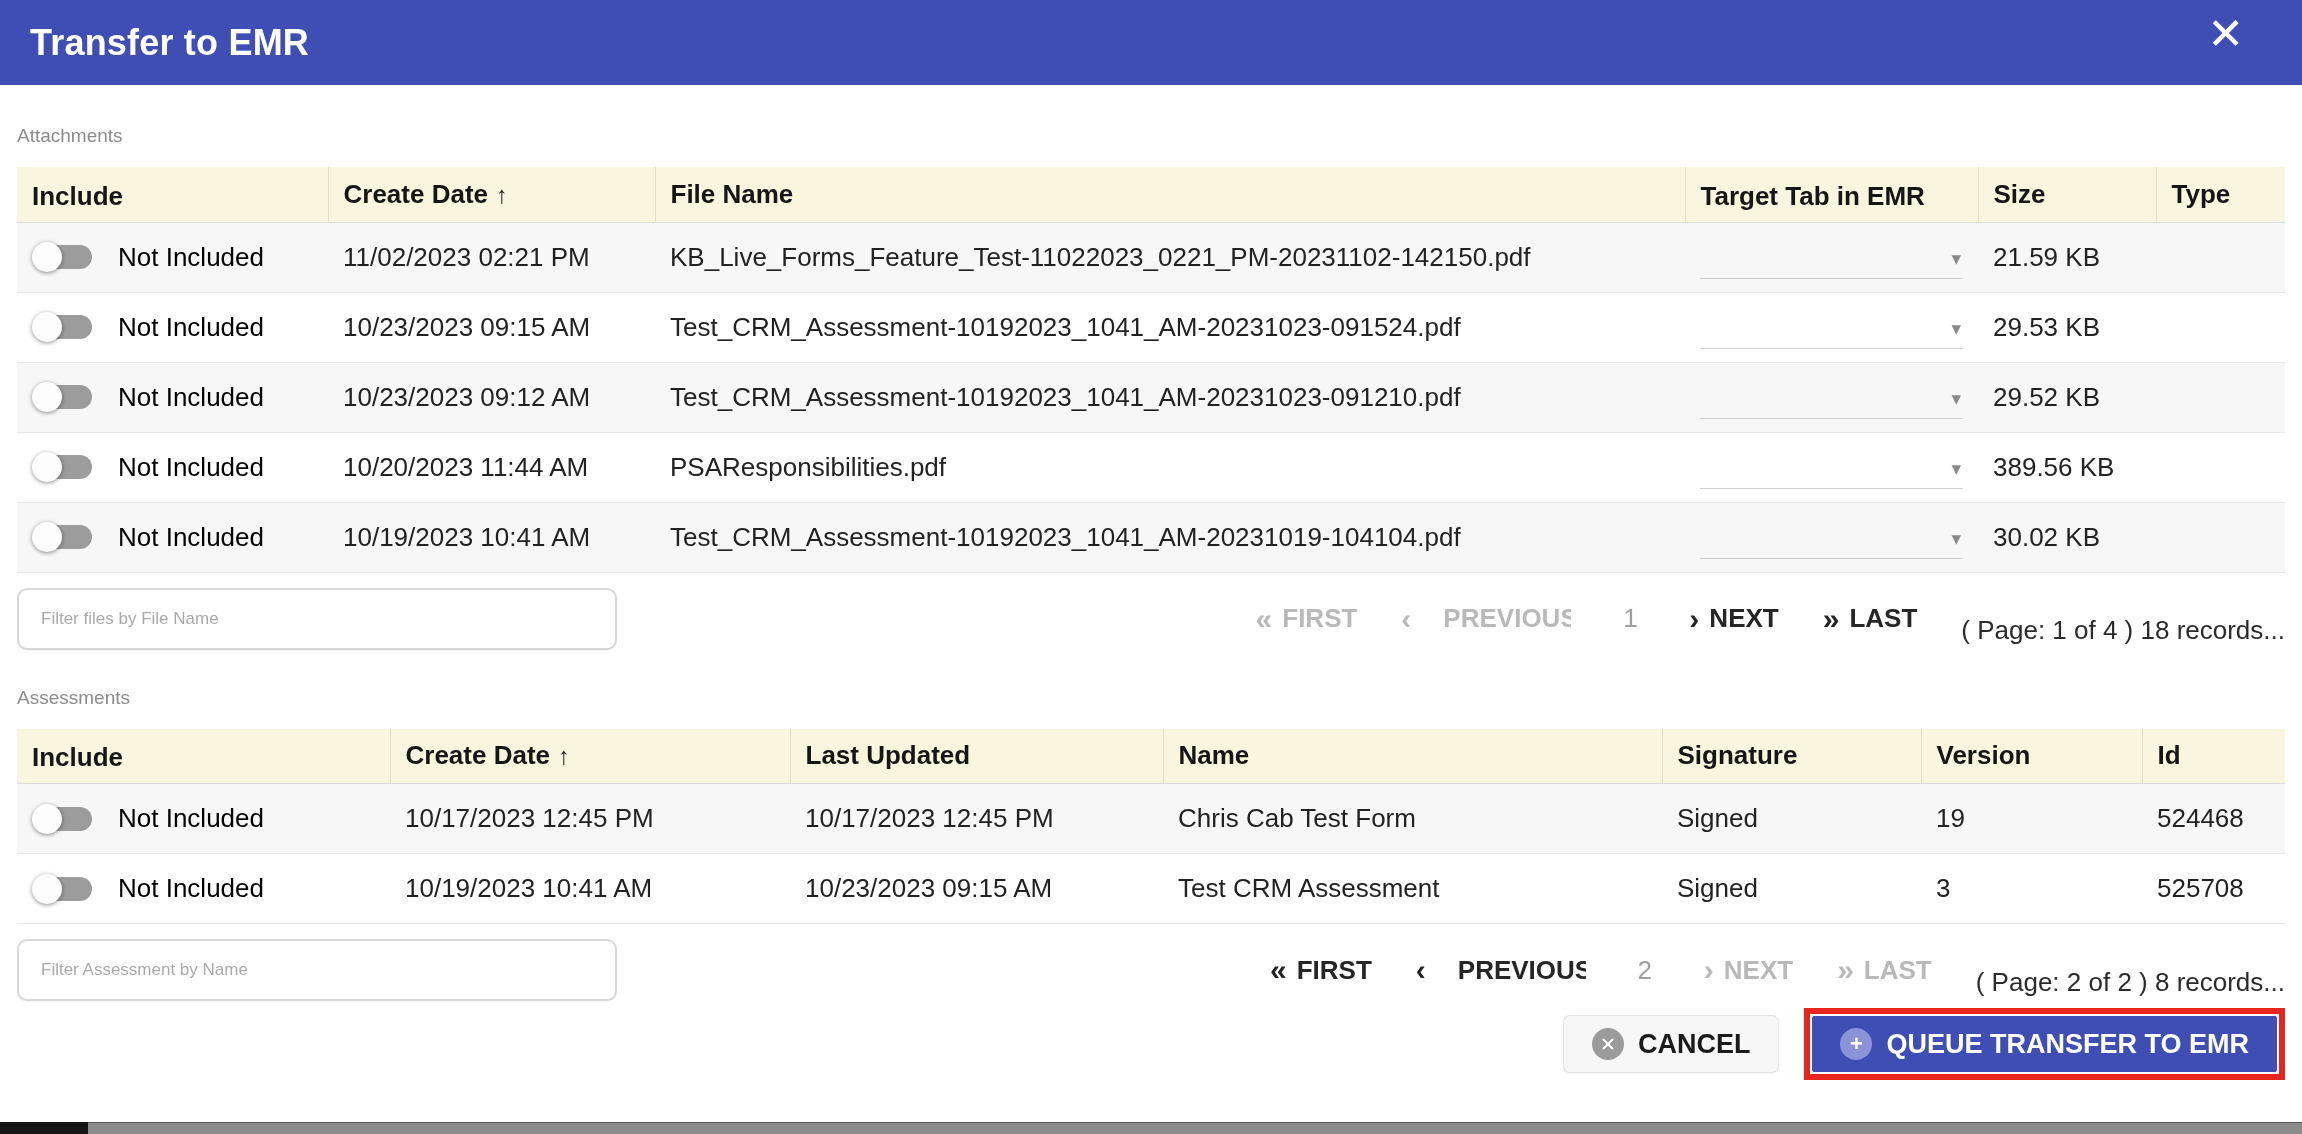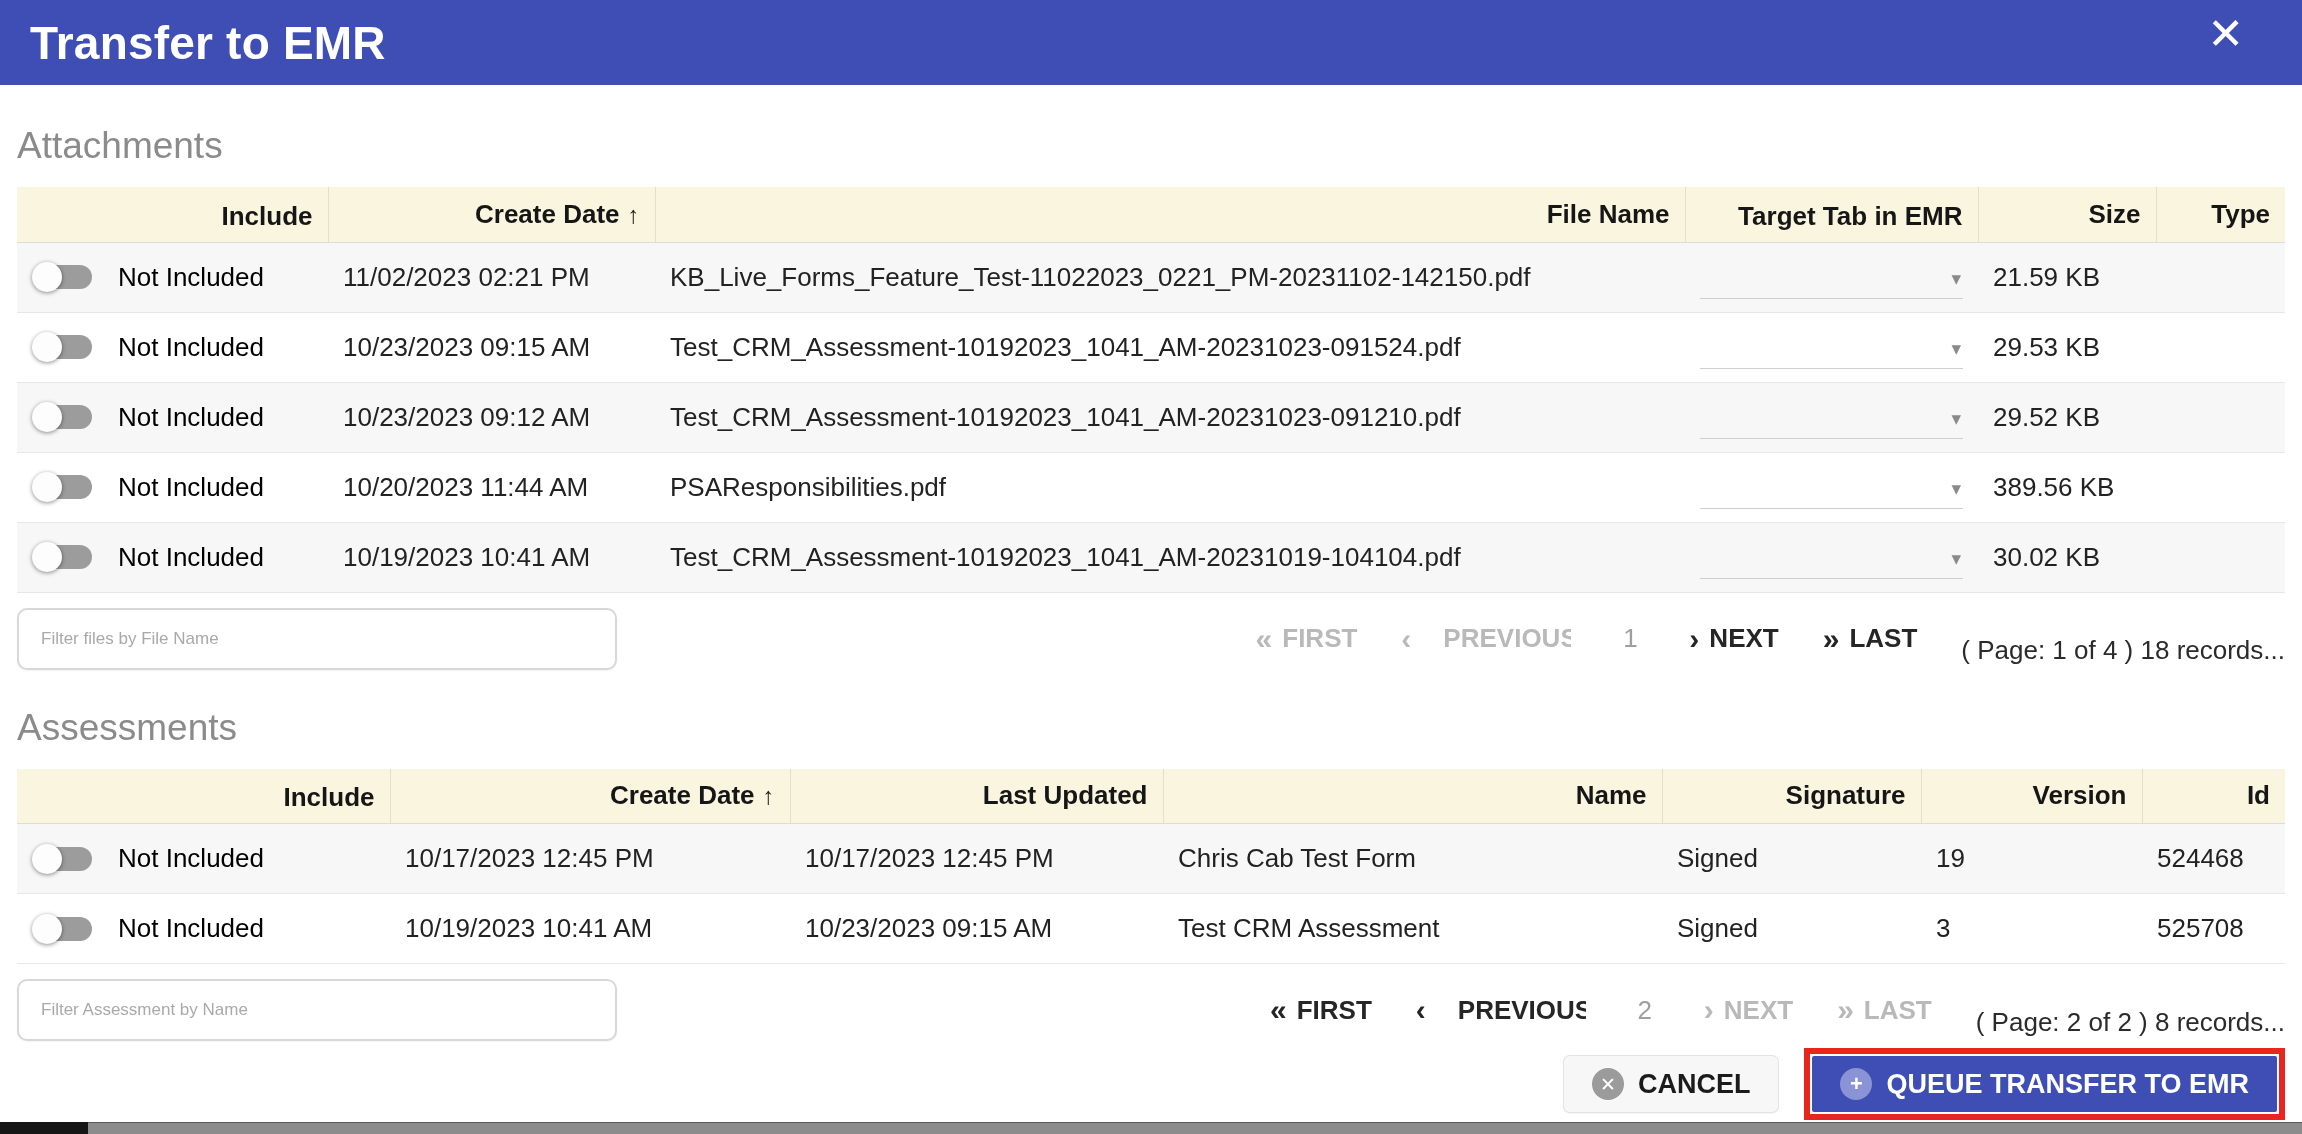--- a/index.html
+++ b/index.html
@@ -7,28 +7,28 @@
   .screen { position:relative; width:2302px; height:1134px; background:#8f8f8f; overflow:hidden; }
 
   
   .bg-strip { position:absolute; left:0; right:0; bottom:0; height:13px; background:#8c8c8c; border-top:2px solid #5a5a5a; }
   .bg-block { position:absolute; left:0; bottom:0; width:88px; height:13px; background:#161616; }
 
   .modal { position:absolute; left:0; top:0; right:0; height:1122px; background:#ffffff; }
 
   
   .titlebar { height:85px; background:#3E4EB4; display:flex; align-items:center; padding:0 30px; }
-  .title { color:#ffffff; font-size:46px; font-weight:700; letter-spacing:.2px; }
+  .title { color:#ffffff; font-size:36px; font-weight:700; letter-spacing:.2px; }
   .close-btn { position:absolute; top:12px; right:58px; color:#ffffff; font-size:44px; font-weight:700; cursor:pointer; line-height:1; }
 
-  .section-label { margin:40px 17px 20px; font-size:37px; font-weight:500; color:#8b8b8b; }
+  .section-label { margin:40px 17px 20px; font-size:19px; font-weight:500; color:#8b8b8b; }
   .section-label.second { margin-top:32px; }
 
   table { border-collapse:collapse; table-layout:fixed; width:2268px; margin:0 17px; }
-  th { background:#FAF5DE; height:55px; text-align:right; font-size:26px; font-weight:700; color:#161616;
+  th { background:#FAF5DE; height:55px; text-align:left; font-size:26px; font-weight:700; color:#161616;
        padding:0 15px; border-right:1px solid #e3dfc9; vertical-align:middle; }
   th:last-child { border-right:none;margin-left:16px; }
   th.vb { vertical-align:bottom; padding-bottom:10px; }
   thead tr { border-bottom:1px solid #dcdcdc; }
   tbody tr { height:70px; border-bottom:1px solid #e7e7e7; }
   tbody tr:nth-child(odd) { background:#f7f7f7; }
   tbody tr:nth-child(even) { background:#ffffff; }
   td { padding:0 15px; font-size:26px; color:#222222; vertical-align:middle; }
   .sort-arrow { font-weight:700; margin-left:8px; font-size:24px; }
 

